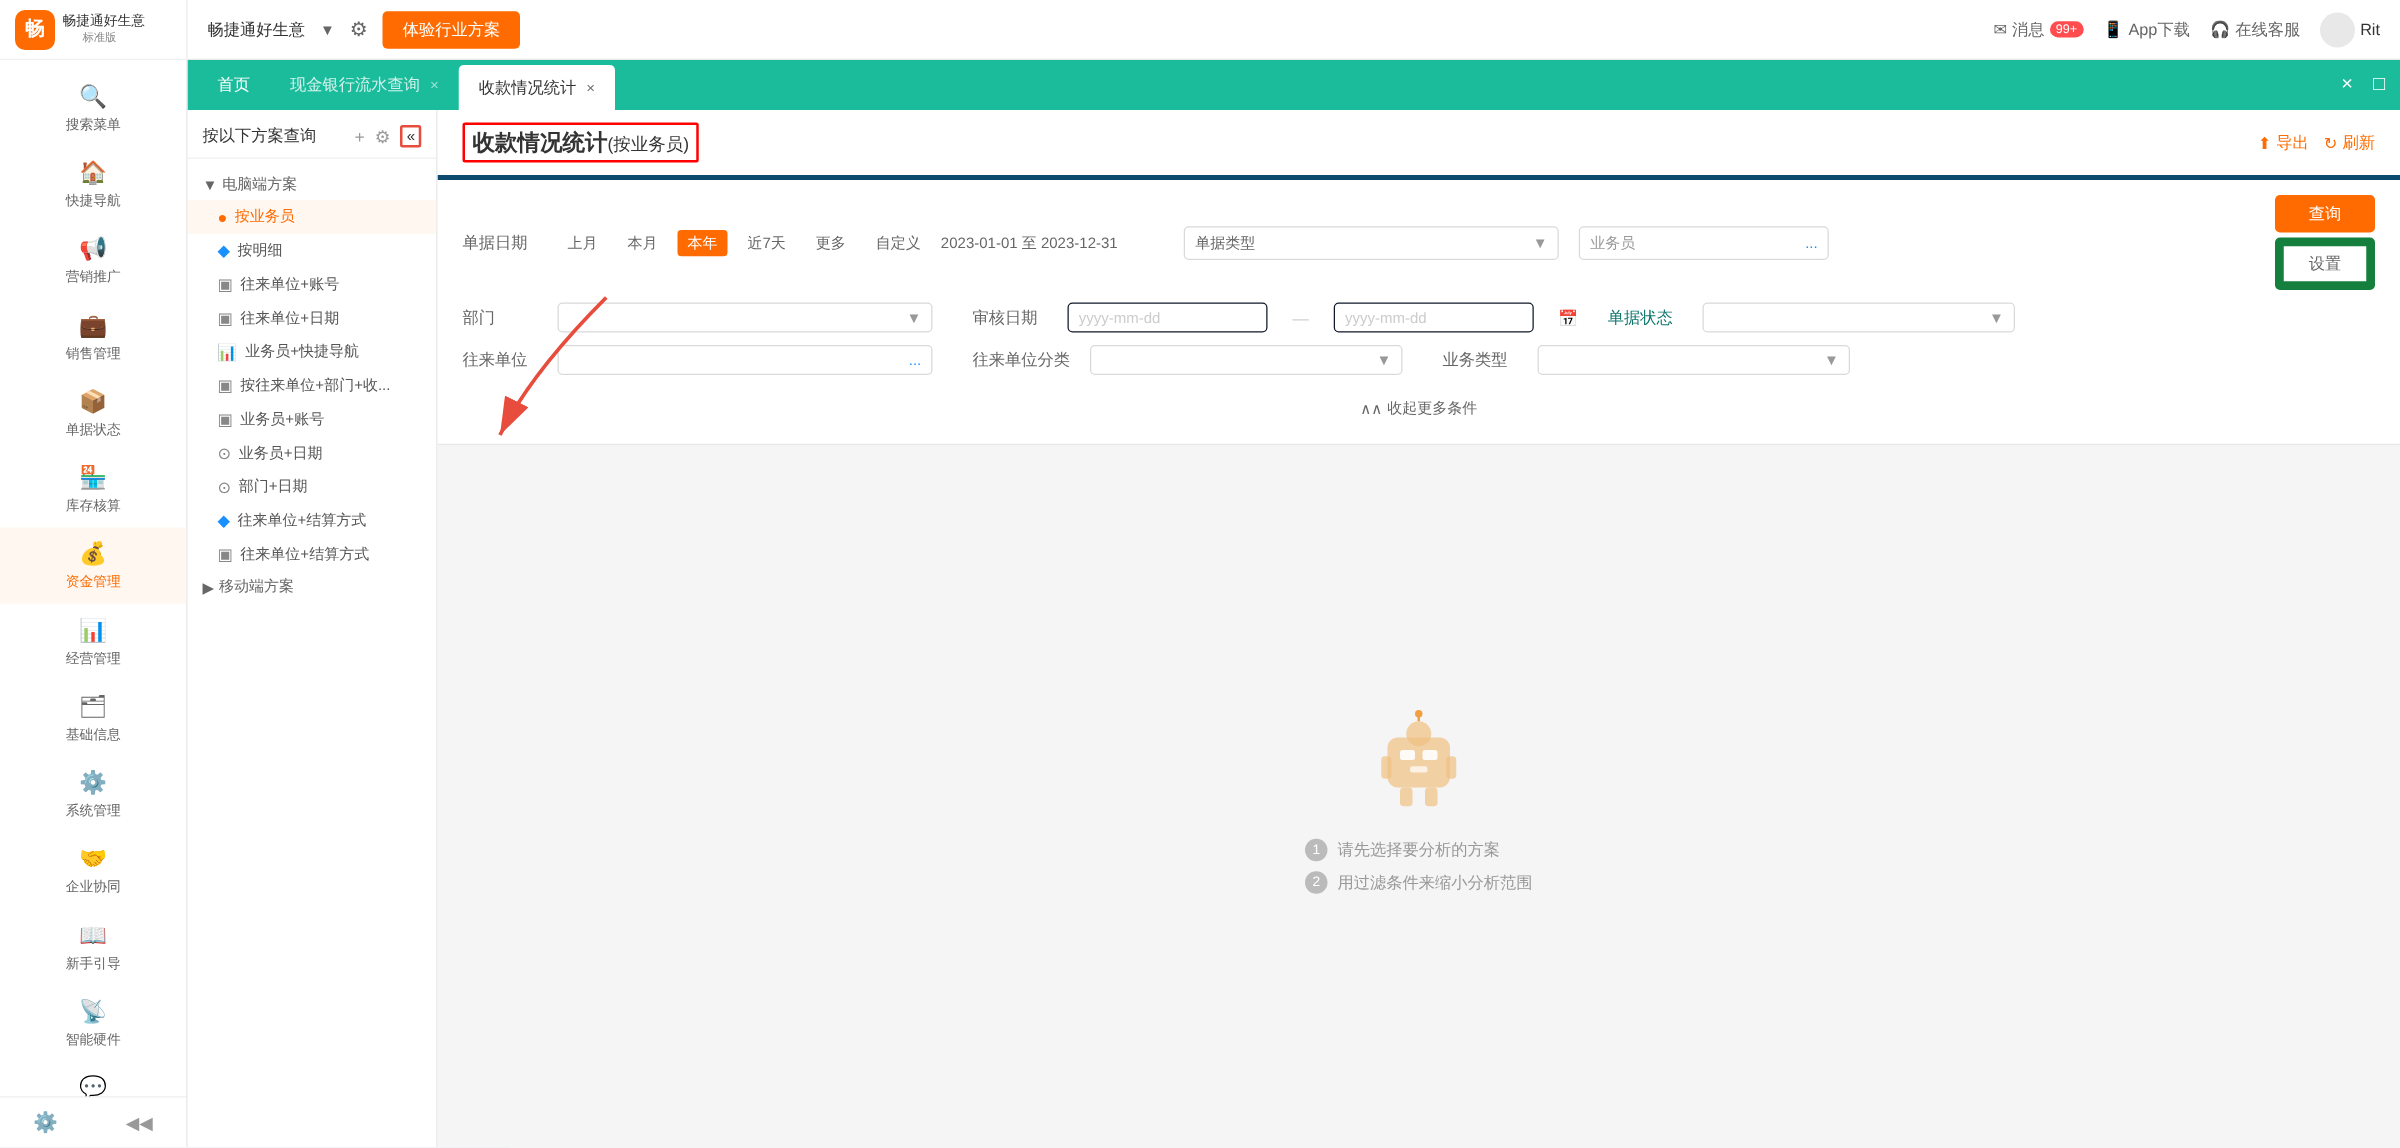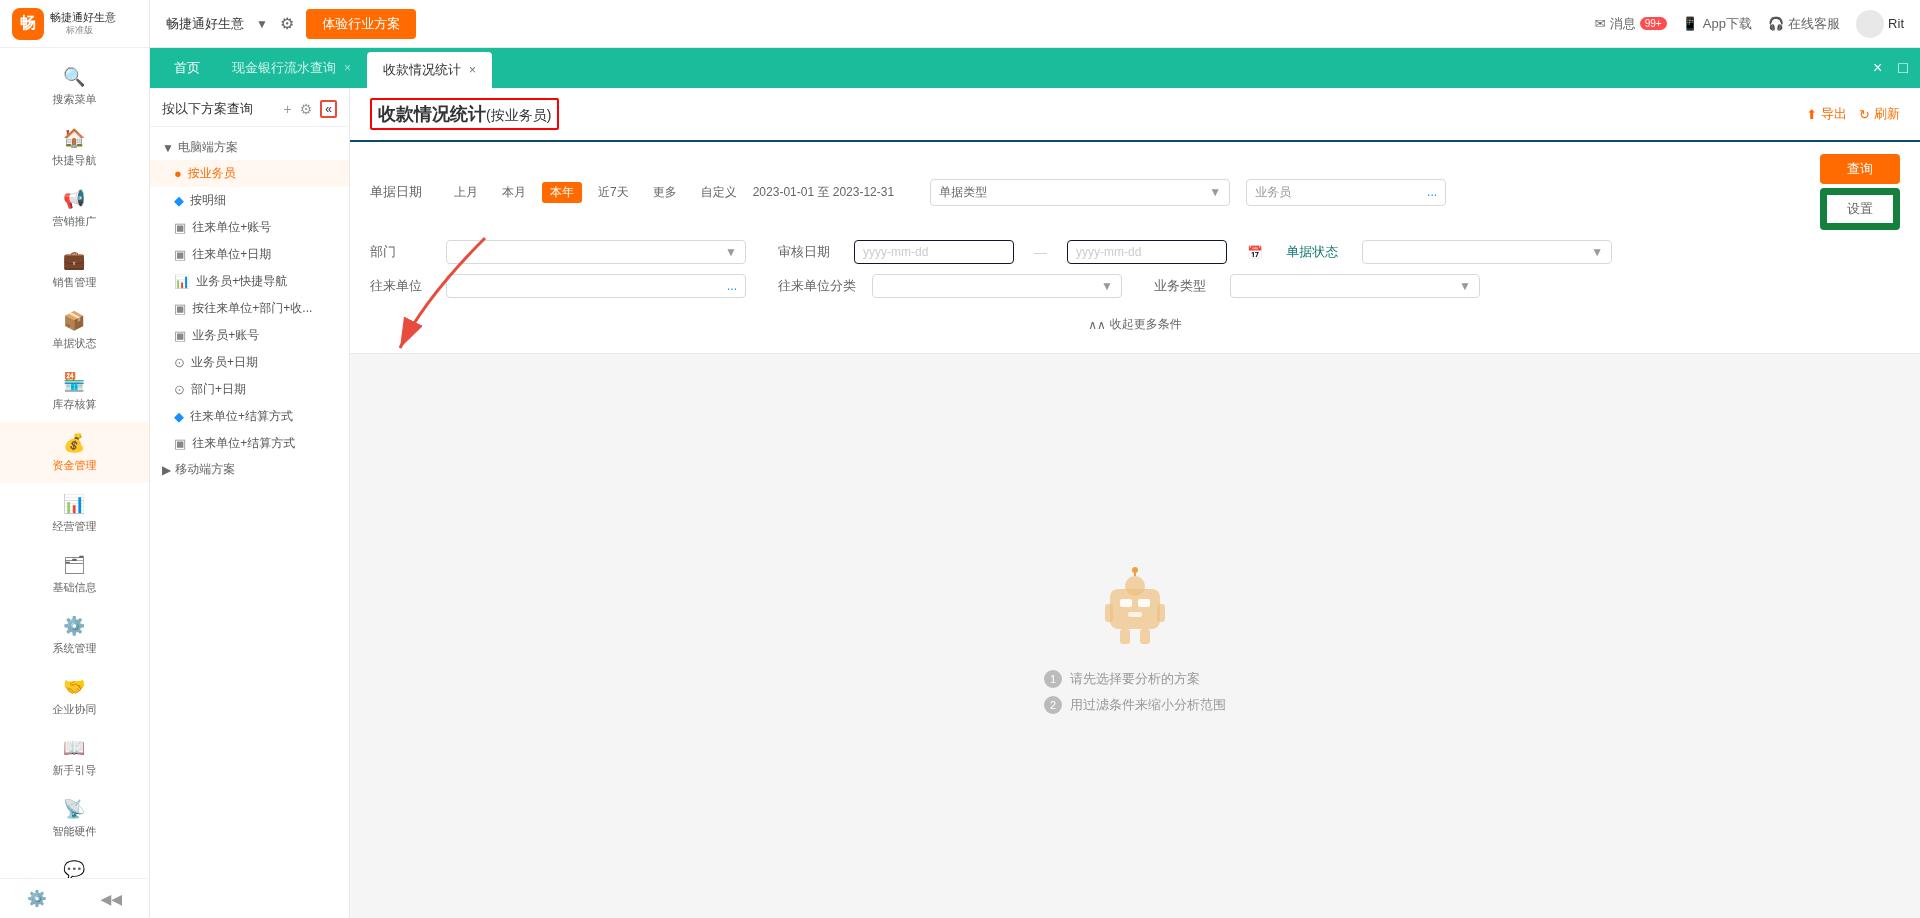--- a/index.html
+++ b/index.html
@@ -62,21 +62,21 @@
     .plan-group-icon { margin-right: 4px; }
 
     .plan-item { display: flex; align-items: center; padding: 5px 12px 5px 24px; cursor: pointer; font-size: 12px; color: #555; border-radius: 0; }
     .plan-item.active { background: #fff7f0; color: #ff6b00; }
     .plan-item .item-icon { margin-right: 6px; font-size: 13px; }
 
     
     .right-content { flex: 1; display: flex; flex-direction: column; overflow: hidden; }
 
     
-    .page-header { background: #fff; padding: 10px 20px; display: flex; align-items: center; justify-content: space-between; border-bottom: 2px solid #0c4a6e; }
+    .page-header { background: #fff; padding: 10px 20px; display: flex; align-items: center; justify-content: space-between; border-bottom: 4px solid #0c4a6e; }
     .page-title-area { display: flex; align-items: center; gap: 8px; }
     .page-title { font-size: 18px; font-weight: bold; color: #333; }
     .page-header-actions { display: flex; gap: 12px; align-items: center; }
     .action-btn { display: flex; align-items: center; gap: 4px; color: #ff6b00; cursor: pointer; font-size: 13px; }
 
     
     .filter-area { background: #fff; padding: 12px 20px; border-bottom: 1px solid #e8e8e8; }
     .filter-row { display: flex; align-items: center; gap: 16px; margin-bottom: 10px; }
     .filter-label { color: #666; font-size: 13px; white-space: nowrap; min-width: 60px; }
     .filter-date-group { display: flex; align-items: center; gap: 8px; }
@@ -332,21 +332,21 @@
             <span class="filter-label">单据日期</span>
             <div class="filter-date-group">
               <button class="date-btn">上月</button>
               <button class="date-btn">本月</button>
               <button class="date-btn active">本年</button>
               <button class="date-btn">近7天</button>
               <button class="date-btn">更多</button>
               <button class="date-btn">自定义</button>
               <span class="date-range">2023-01-01 至 2023-12-31</span>
             </div>
-            <div class="filter-select" style="min-width:300px;margin-left:20px;">
+            <div class="filter-select" style="min-width:300px;margin-left:37px;">
               <span style="color:#666;">单据类型</span>
               <span class="arrow">▼</span>
             </div>
             <div class="filter-select" style="min-width:200px;">
               <span style="color:#999;">业务员</span>
               <span style="color:#1890ff;cursor:pointer;">...</span>
             </div>
             <div class="filter-actions">
               <button class="query-btn">查询</button>
               <button class="settings-btn">设置</button>

